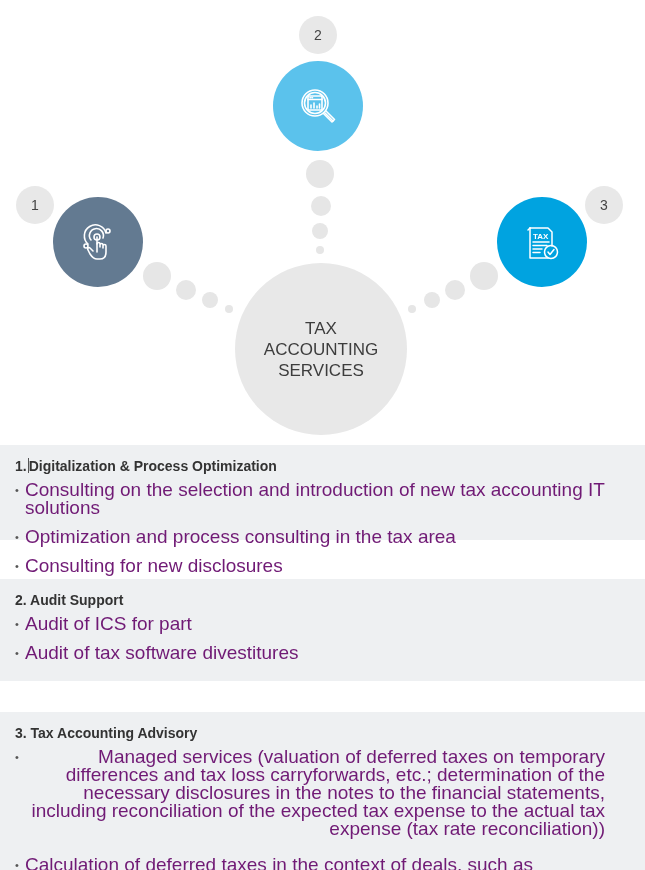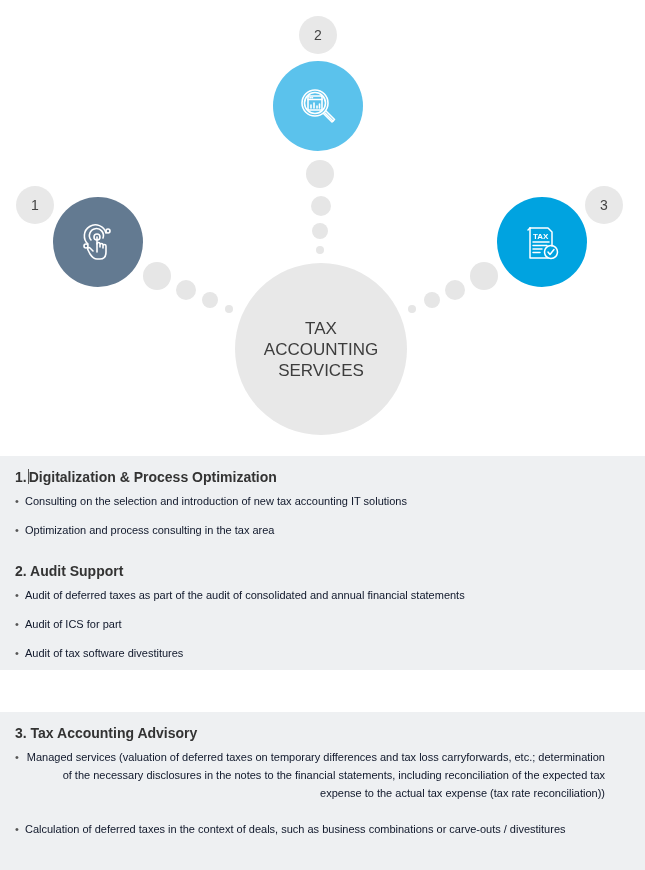--- a/index.html
+++ b/index.html
@@ -36,22 +36,22 @@
   .section h3 {
     margin: 0 0 6px 0; font-size: 14px; font-weight: bold; color: #333;
     line-height: 18px; position: relative;
   }
   .caret {
     display: inline-block; width: 1px; height: 15px; background: #555;
     vertical-align: -2px; margin: 0 0 0 1px;
   }
   .section ul { list-style: none; margin: 0; padding: 0; }
   .section li {
-    position: relative; padding-left: 10px; font-size: 11px; line-height: 18px;
-    color: #0f172a; margin-bottom: 11px; padding-right: 40px;
+    position: relative; padding-left: 10px; font-size: 19px; line-height: 18px;
+    color: #701a75; margin-bottom: 11px; padding-right: 40px;
   }
   .section li::before {
     content: "\2022"; position: absolute; left: 0; top: 0; color: #555; font-size: 11px;
   }
 </style>
 </head>
 <body>
 
 <div class="diagram">
 
@@ -111,33 +111,32 @@
     </svg>
   </div>
 
   <div class="center-circle">
     <span>TAX</span>
     <span>ACCOUNTING</span>
     <span>SERVICES</span>
   </div>
 </div>
 
-<div class="section" style="top:456px;height:95px;">
+<div class="section" style="top:445px;height:95px;">
   <h3><span>1.</span><span class="caret"></span><span>Digitalization &amp; Process Optimization</span></h3>
   <ul>
     <li>Consulting on the selection and introduction of new tax accounting IT solutions</li>
     <li>Optimization and process consulting in the tax area</li>
     <li>Consulting for new disclosures</li>
   </ul>
 </div>
 
-<div class="section" style="top:550px;height:120px;">
+<div class="section" style="top:579px;height:102px;">
   <h3>2. Audit Support</h3>
   <ul>
-    <li>Audit of deferred taxes as part of the audit of consolidated and annual financial statements</li>
     <li>Audit of ICS for part</li>
     <li>Audit of tax software divestitures</li>
   </ul>
 </div>
 
 <div class="section" style="top:712px;height:170px;">
   <h3>3. Tax Accounting Advisory</h3>
   <ul>
     <li style="margin-bottom:18px;text-align:right;">Managed services (valuation of deferred taxes on temporary differences and tax loss carryforwards, etc.; determination of the necessary disclosures in the notes to the financial statements, including reconciliation of the expected tax expense to the actual tax expense (tax rate reconciliation))</li>
     <li>Calculation of deferred taxes in the context of deals, such as business combinations or carve-outs / divestitures</li>

